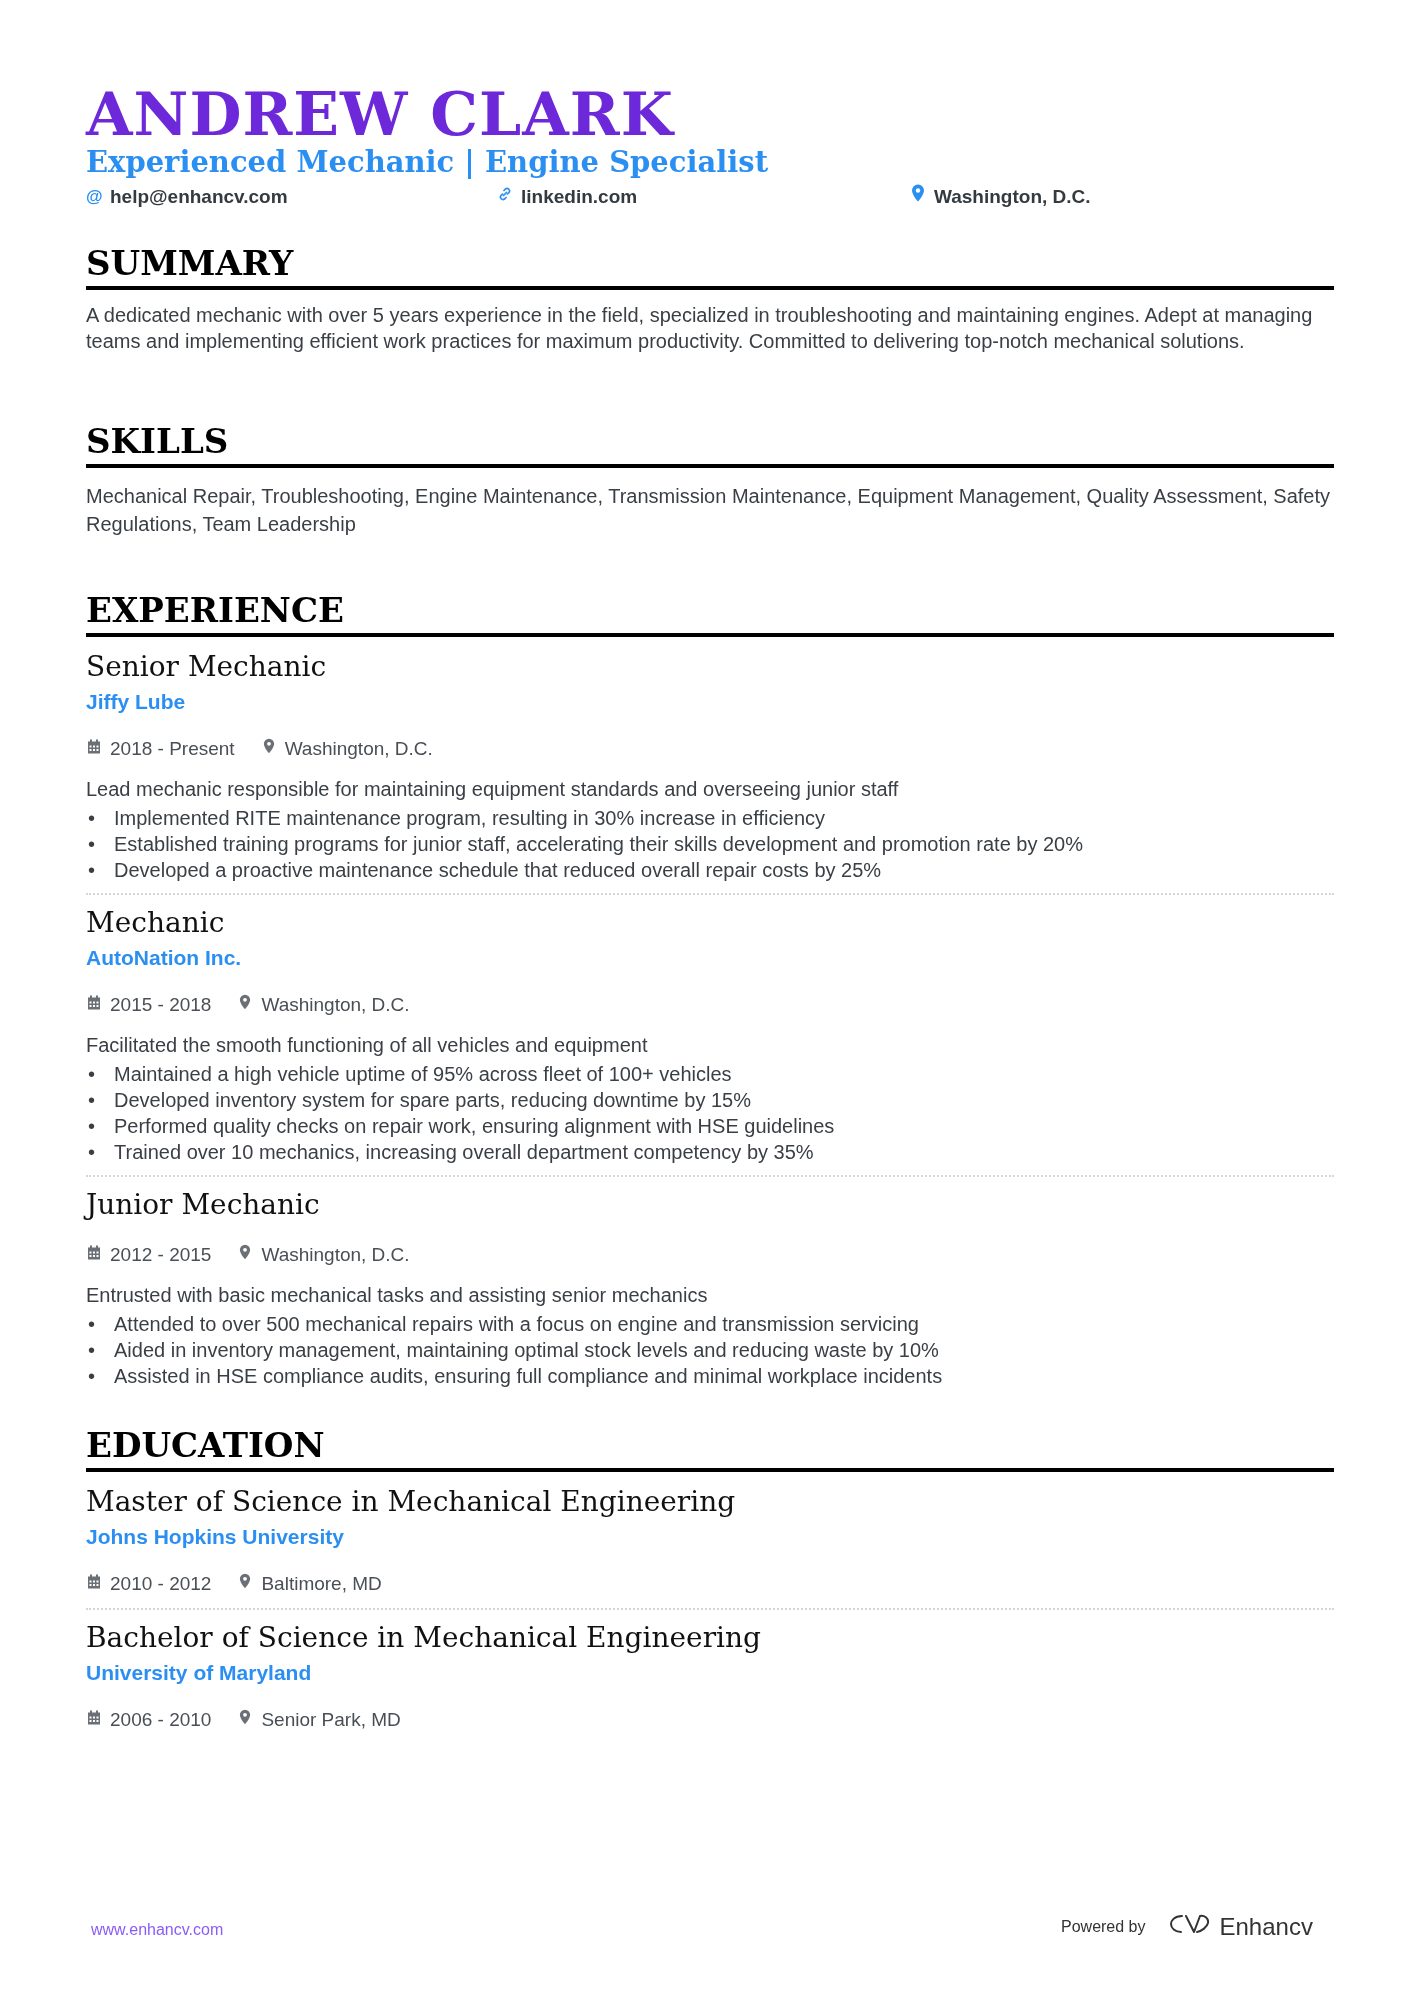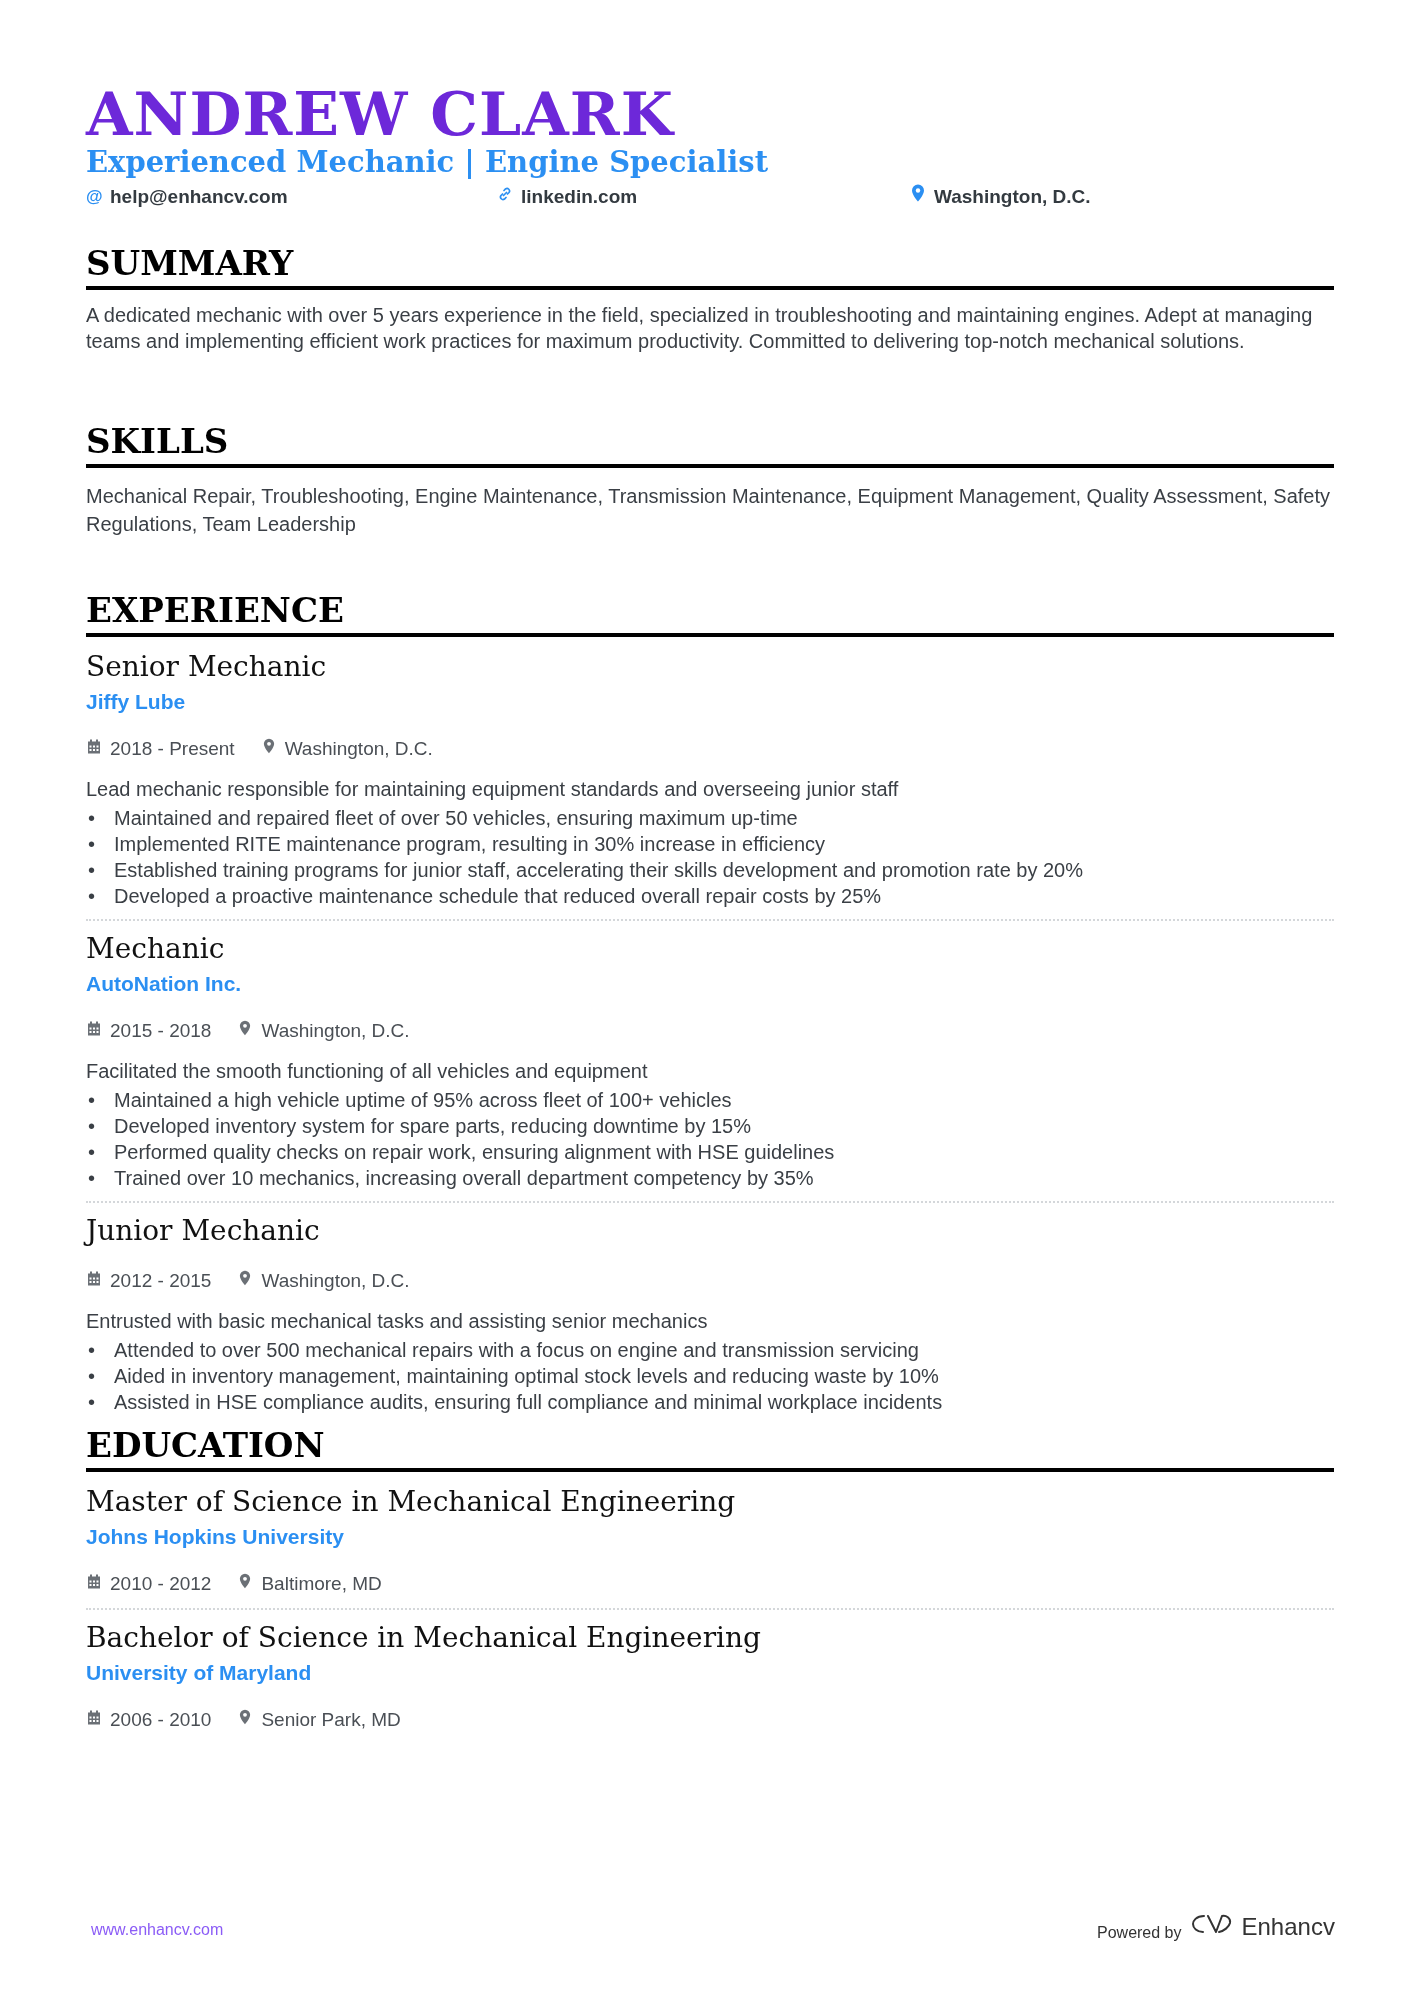--- a/index.html
+++ b/index.html
@@ -26,21 +26,21 @@
   .meta { font-size: 19px; color: #4a4f55; line-height: 28px; margin-top: 18px; display: flex; align-items: center; }
   .meta .mi { display: inline-flex; align-items: center; gap: 8px; margin-right: 26px; }
   .gray-ico { color: #6b7076; font-size: 16px; display: inline-block; width: 16px; text-align: center; }
   .desc { font-size: 20px; line-height: 28px; color: #3a3f45; margin-top: 12px; }
   ul.bul { list-style: none; padding: 0; margin: 2px 0 0 0; }
   ul.bul li { font-size: 20px; line-height: 26px; color: #3a3f45; position: relative; padding-left: 28px; }
   ul.bul li::before { content: "•"; position: absolute; left: 2px; top: 0; color: #3a3f45; }
   .dash { border-top: 2px dotted #d4d7da; margin: 10px 0 10px 0; }
 
   .footer-left { position: absolute; left: 91px; top: 1921px; font-size: 16px; color: #8b5cf6; }
-  .footer-right { position: absolute; left: 1097px; top: 1912px; display: flex; align-items: flex-end; gap: 8px; }
+  .footer-right { position: absolute; left: 1061px; top: 1912px; display: flex; align-items: center; gap: 22px; }
   .powered { font-size: 16px; color: #333; }
   .brand { display: flex; align-items: center; gap: 8px; font-size: 24px; color: #333; }
 </style>
 </head>
 <body>
 
 <div class="page">
 
   <div class="name">ANDREW CLARK</div>
   <div class="title">Experienced Mechanic | Engine Specialist</div>
@@ -112,21 +112,20 @@
           <svg width="12" height="16" viewBox="0 0 14 18">
                 <path d="M7 0.5 a6 6 0 0 1 6 6 c0 4.5-6 11-6 11 s-6-6.5-6-11 a6 6 0 0 1 6-6z" fill="#6b7076"></path>
                 <circle cx="7" cy="6.5" r="2.2" fill="#fff"></circle>
               </svg>
         </span>
             <span>Washington, D.C.</span>
           </span>
       </div>
       <div class="desc">Lead mechanic responsible for maintaining equipment standards and overseeing junior staff</div>
       <ul class="bul">
-        <li>Maintained and repaired fleet of over 50 vehicles, ensuring maximum up-time</li>
         <li>Implemented RITE maintenance program, resulting in 30% increase in efficiency</li>
         <li>Established training programs for junior staff, accelerating their skills development and promotion rate by 20%</li>
         <li>Developed a proactive maintenance schedule that reduced overall repair costs by 25%</li>
       </ul>
     </div>
     <div class="dash"></div>
 
     <div>
       <div class="role">Mechanic</div>
       <div class="org">AutoNation Inc.</div>

